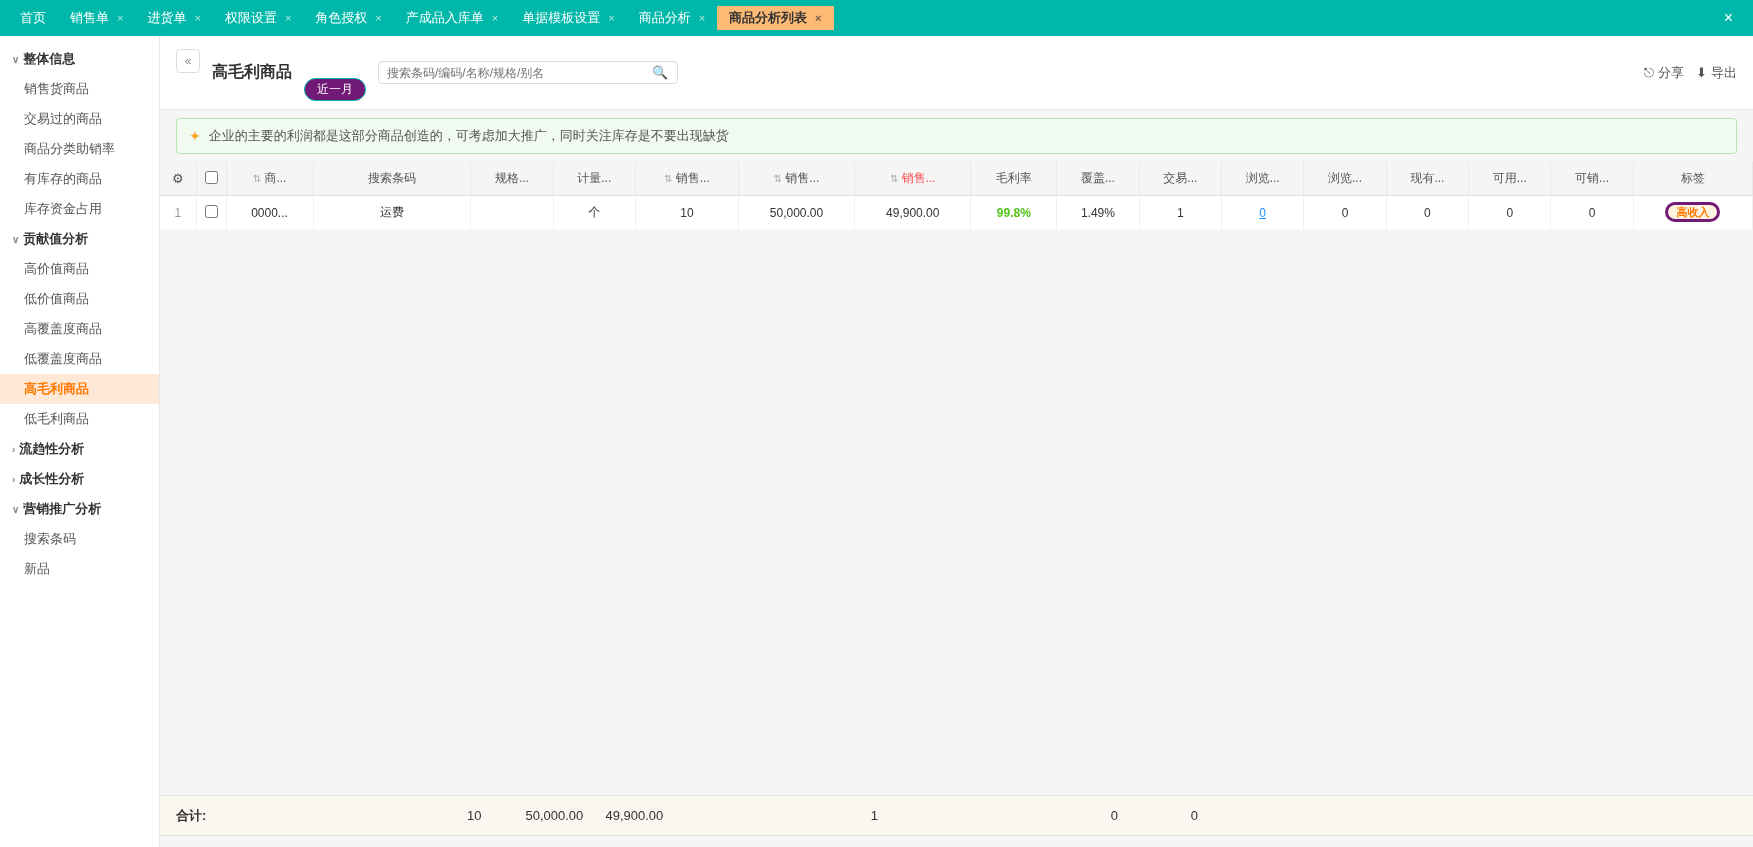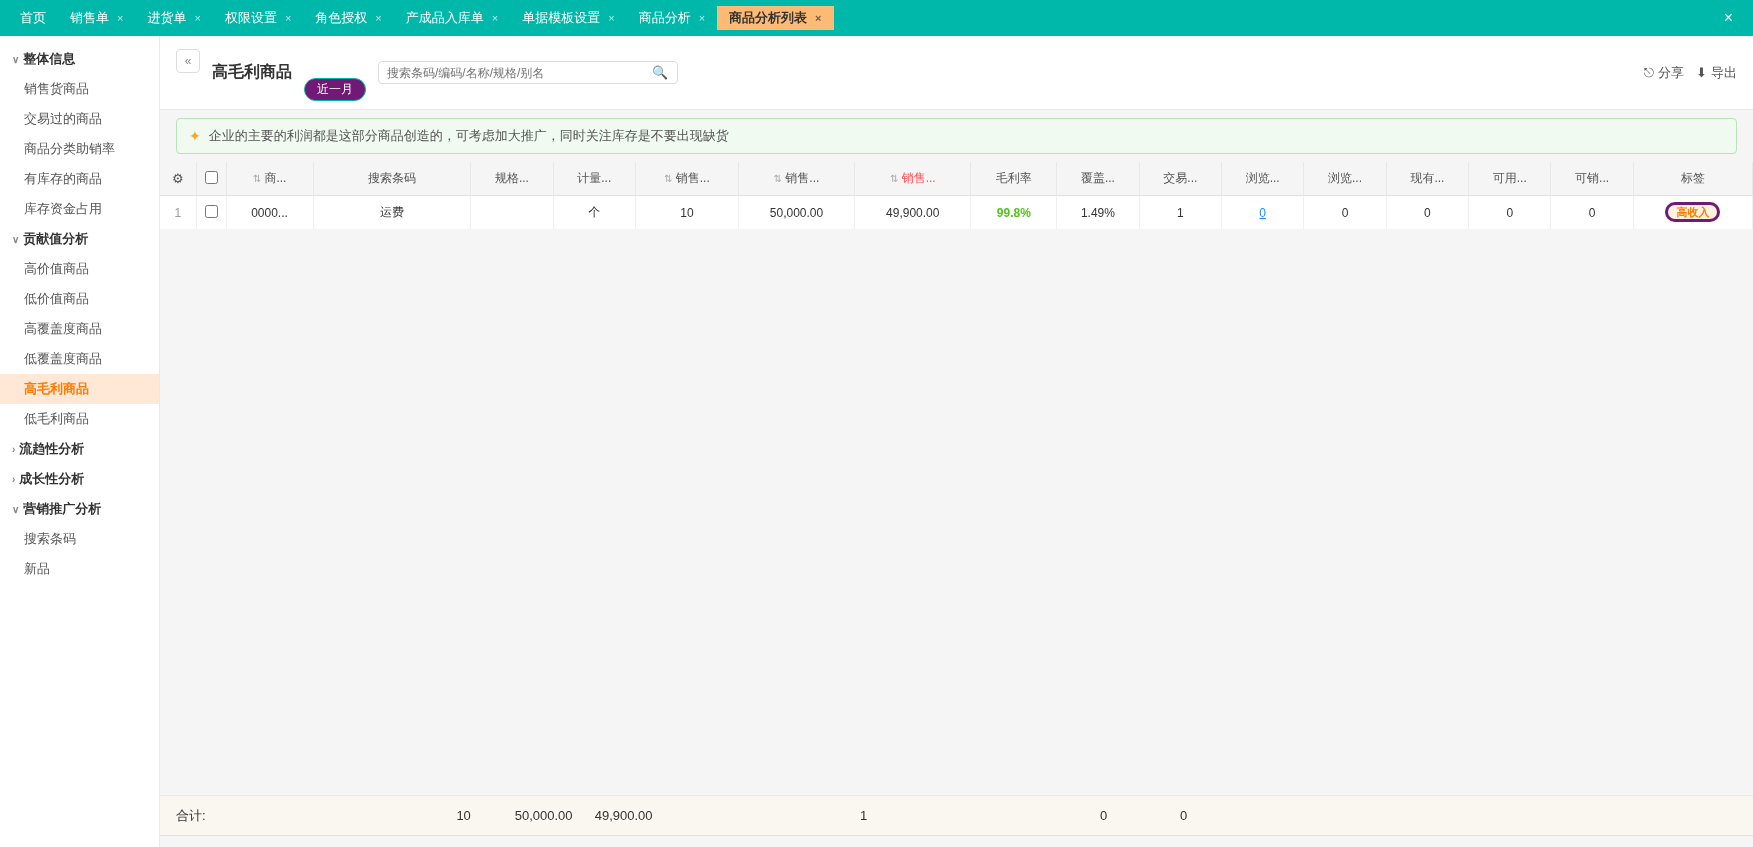--- a/index.html
+++ b/index.html
@@ -225,21 +225,21 @@
       background: #faf6f0;
       border-top: 1px solid #e8e8e8;
       display: flex;
       align-items: center;
       padding: 8px 16px;
       font-size: 13px;
       color: #333;
       flex-shrink: 0;
       height: 40px;
     }
-    .footer-label { font-weight: normal; margin-right: 18px; text-align: center; }
+    .footer-label { font-weight: bold; margin-right: 28px; text-align: center; }
     .footer-cells {
       display: flex;
       flex: 1;
       gap: 0;
     }
     .footer-cell {
       padding: 0 6px;
       text-align: center;
       min-width: 80px;
     }

